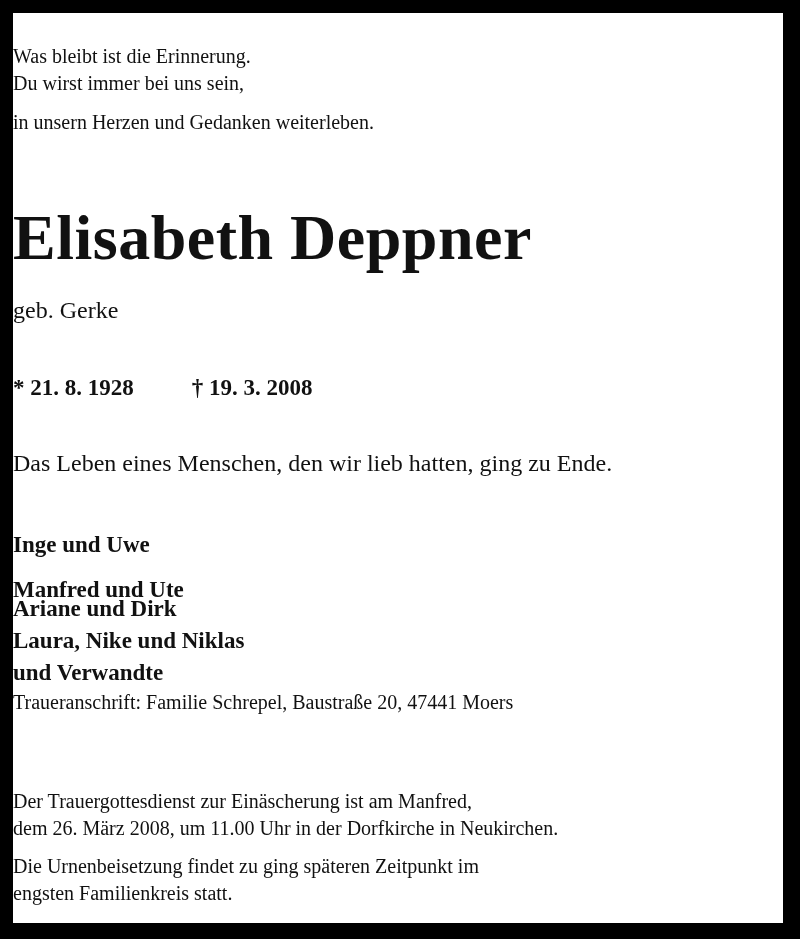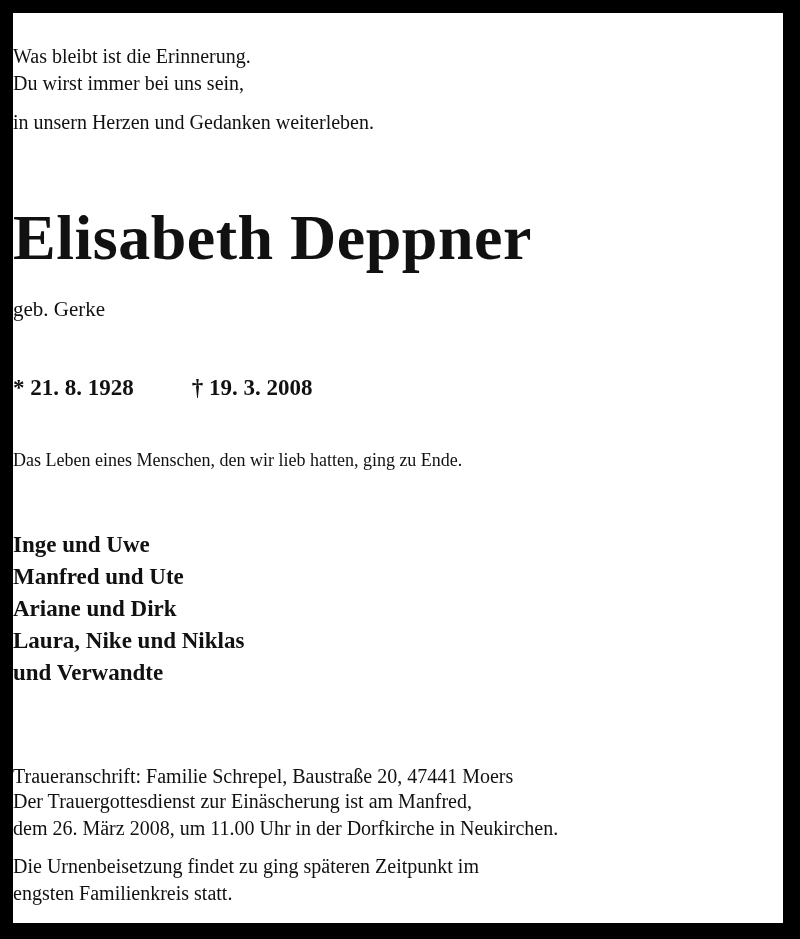--- a/index.html
+++ b/index.html
@@ -2,49 +2,49 @@
 <html><head>
 <meta charset="utf-8">
 <style>
   html, body { margin:0; padding:0; }
   body { width:800px; height:939px; background:#000; position:relative; overflow:hidden; }
   .card { position:absolute; left:13px; top:13px; width:770px; height:910px; background:#fff;
     font-family:"Liberation Serif","DejaVu Serif",serif; color:#111; text-align:left; }
   .line { position:absolute; left:0; right:0; white-space:nowrap; }
   .verse { font-size:20px; line-height:27px; }
   .name { font-size:64px; font-weight:bold; letter-spacing:0.5px; }
-  .geb { font-size:21px; }
+  .geb { font-size:24px; }
   .dates { font-size:23px; font-weight:bold; }
   .dates span { display:inline-block;margin-top:40px; }
-  .body20 { font-size:18px; }
+  .body20 { font-size:24px; }
   .fam { font-size:23px; font-weight:bold; line-height:32px; }
   .small { font-size:20px; line-height:27px; }
 </style>
 </head>
 <body>
 
 <div class="card">
   <div class="line verse" style="top:30px">Was bleibt ist die Erinnerung.</div>
   <div class="line verse" style="top:57px">Du wirst immer bei uns sein,</div>
   <div class="line verse" style="top:96px">in unsern Herzen und Gedanken weiterleben.</div>
 
   <div class="line name" style="top:188px">Elisabeth Deppner</div>
   <div class="line geb" style="top:284px">geb. Gerke</div>
   <div class="line dates" style="top:322px">
     <span>* 21. 8. 1928</span><span style="width:58px"></span><span>† 19. 3. 2008</span>
   </div>
 
   <div class="line body20" style="top:437px">Das Leben eines Menschen, den wir lieb hatten, ging zu Ende.</div>
 
   <div class="line fam" style="top:516px">Inge und Uwe</div>
-  <div class="line fam" style="top:548px">Manfred und Ute</div>
+  <div class="line fam" style="top:561px">Manfred und Ute</div>
   <div class="line fam" style="top:580px">Ariane und Dirk</div>
   <div class="line fam" style="top:612px">Laura, Nike und Niklas</div>
   <div class="line fam" style="top:644px">und Verwandte</div>
 
-  <div class="line small" style="top:750px">Traueranschrift: Familie Schrepel, Baustraße 20, 47441 Moers</div>
+  <div class="line small" style="top:676px">Traueranschrift: Familie Schrepel, Baustraße 20, 47441 Moers</div>
 
   <div class="line small" style="top:775px">Der Trauergottesdienst zur Einäscherung ist am Manfred,</div>
   <div class="line small" style="top:802px">dem 26. März 2008, um 11.00 Uhr in der Dorfkirche in Neukirchen.</div>
 
   <div class="line small" style="top:840px">Die Urnenbeisetzung findet zu ging späteren Zeitpunkt im</div>
   <div class="line small" style="top:867px">engsten Familienkreis statt.</div>
 </div>
 
 </body></html>

